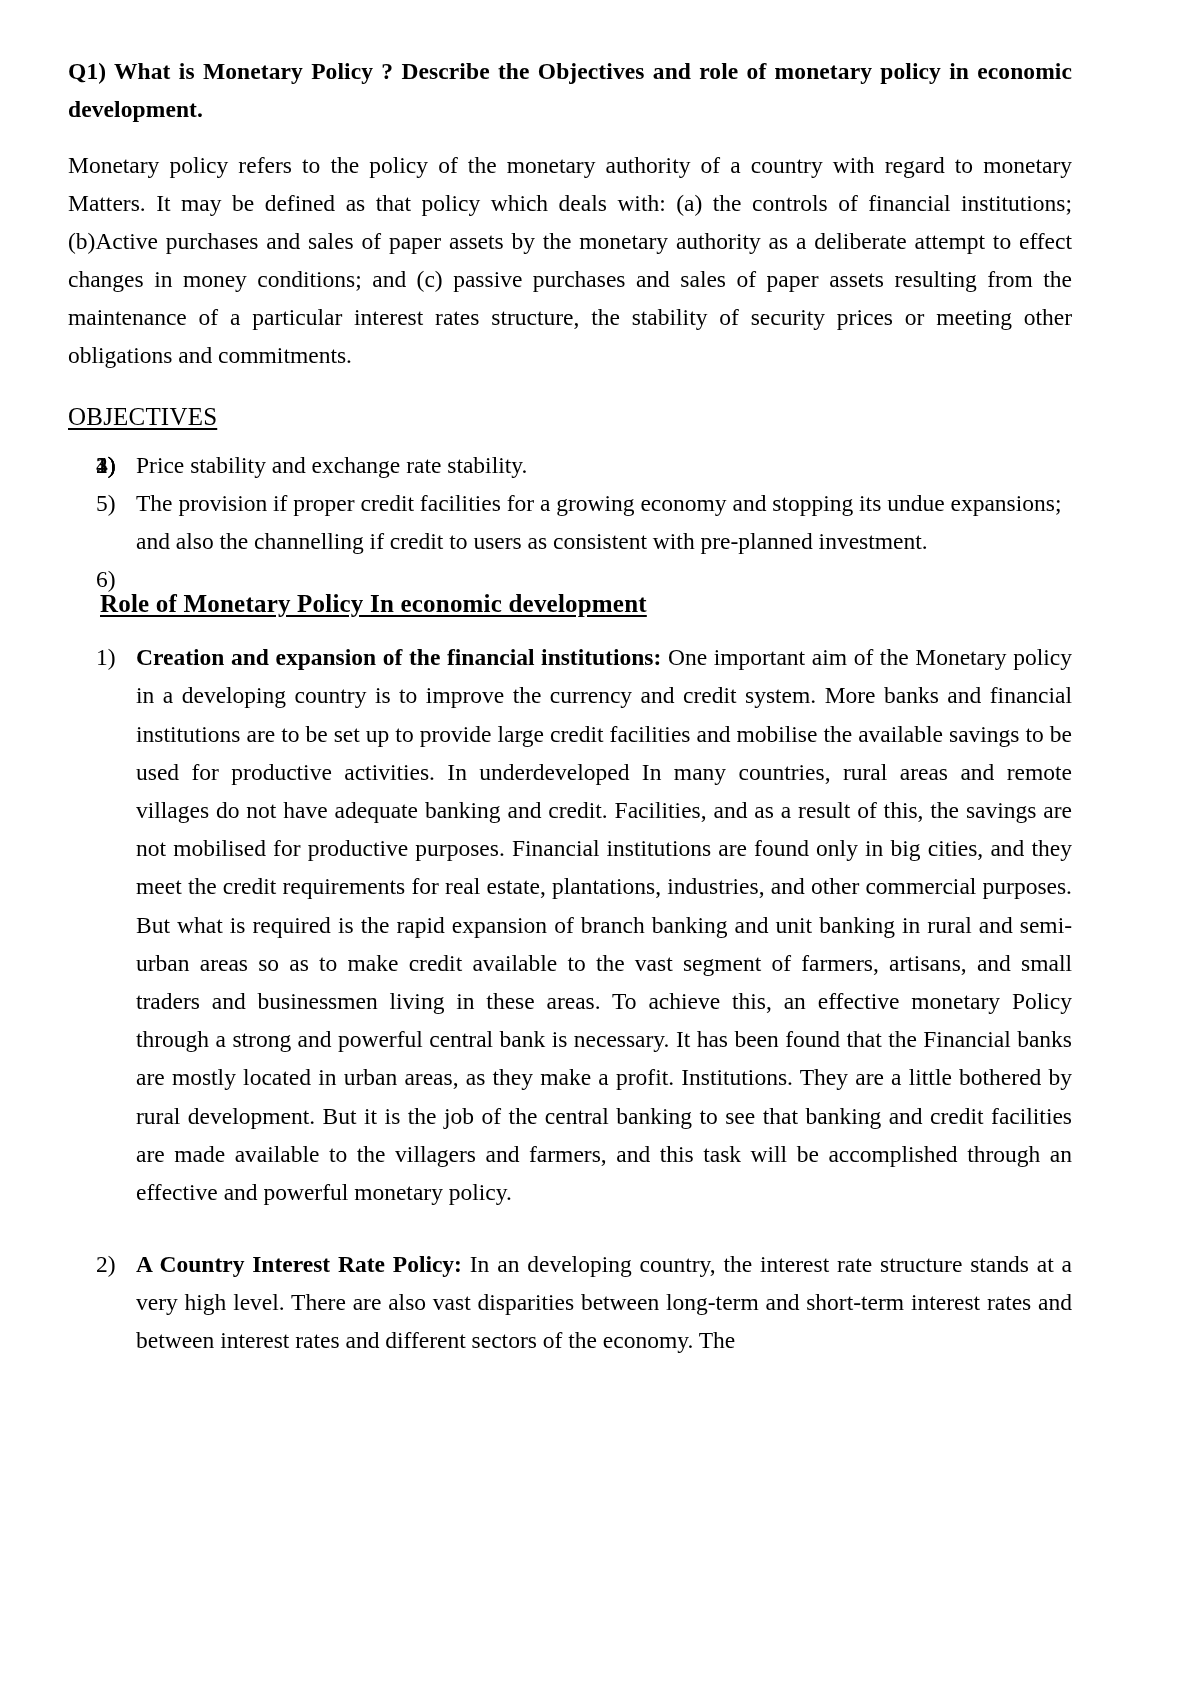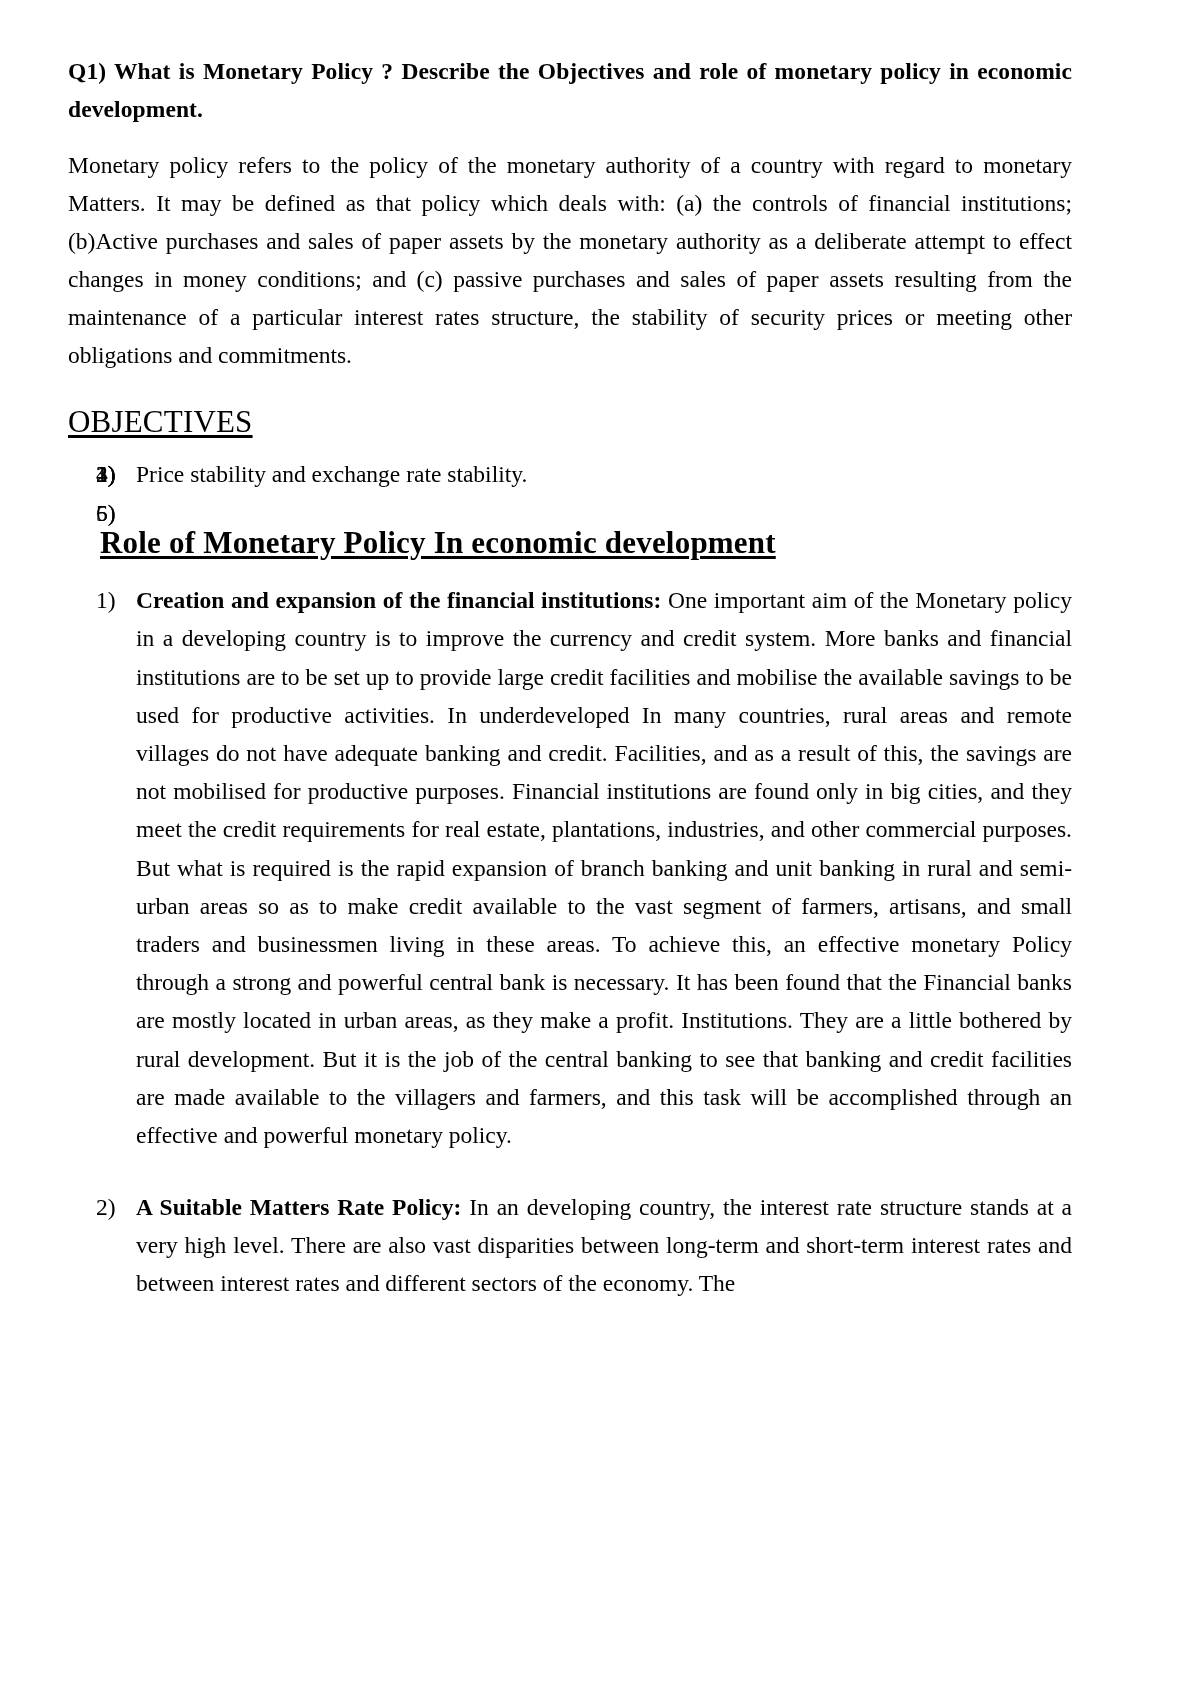--- a/index.html
+++ b/index.html
@@ -37,21 +37,21 @@
     text-justify: inter-word;
     letter-spacing: 0.1px;
   }
   p.intro-paragraph {
     margin: 7px 0 22px 0;
     text-align: justify;
     text-justify: inter-word;
     line-height: 1.62;
   }
   h2.section-heading {
-    font-size: 31px;
+    font-size: 25px;
     font-weight: normal;
     margin: 0 0 10px 0;
     text-decoration: underline;
     text-underline-offset: 3px;
     letter-spacing: 0.2px;
   }
   h2.section-heading.bold-heading {
     font-weight: bold;
     margin-top: 24px;
     margin-bottom: 14px;
@@ -123,33 +123,34 @@
       </li>
       <li>
         <span class="marker">3)</span>
       </li>
       <li>
         <span class="marker">4)</span>
         <span class="wrap-text">Price stability and exchange rate stability.</span>
       </li>
       <li>
         <span class="marker">5)</span>
+        <span class="wrap-text">The provision if proper credit facilities for a growing economy and stopping its undue expansions; and also the channelling if credit to users as consistent with pre-planned investment.</span>
       </li>
       <li>
         <span class="marker">6)</span>
       </li>
     </ol>
 
     <h2 class="section-heading bold-heading">Role of Monetary Policy In economic development</h2>
 
     <ol class="role-list">
       <li>
         <span class="marker">1)</span>
         <span class="lead-in">Creation and expansion of the financial institutions:</span><span class="wrap-text"> One important aim of the Monetary policy in a developing country is to improve the currency and credit system. More banks and financial institutions are to be set up to provide large credit facilities and mobilise the available savings to be used for productive activities. In underdeveloped In many countries, rural areas and remote villages do not have adequate banking and credit. Facilities, and as a result of this, the savings are not mobilised for productive purposes. Financial institutions are found only in big cities, and they meet the credit requirements for real estate, plantations, industries, and other commercial purposes. But what is required is the rapid expansion of branch banking and unit banking in rural and semi-urban areas so as to make credit available to the vast segment of farmers, artisans, and small traders and businessmen living in these areas. To achieve this, an effective monetary Policy through a strong and powerful central bank is necessary. It has been found that the Financial banks are mostly located in urban areas, as they make a profit. Institutions. They are a little bothered by rural development. But it is the job of the central banking to see that banking and credit facilities are made available to the villagers and farmers, and this task will be accomplished through an effective and powerful monetary policy.</span>
       </li>
       <li>
         <span class="marker">2)</span>
-        <span class="lead-in">A Suitable Matters Rate Policy:</span><span class="wrap-text"> In an developing country, the interest rate structure stands at a very high level. There are also vast disparities between long-term and short-term interest rates and between interest rates and different sectors of the economy. The</span>
+        <span class="lead-in">A Country Interest Rate Policy:</span><span class="wrap-text"> In an developing country, the interest rate structure stands at a very high level. There are also vast disparities between long-term and short-term interest rates and between interest rates and different sectors of the economy. The</span>
       </li>
     </ol>
 
   </div>
 </div>
 
 </body></html>

